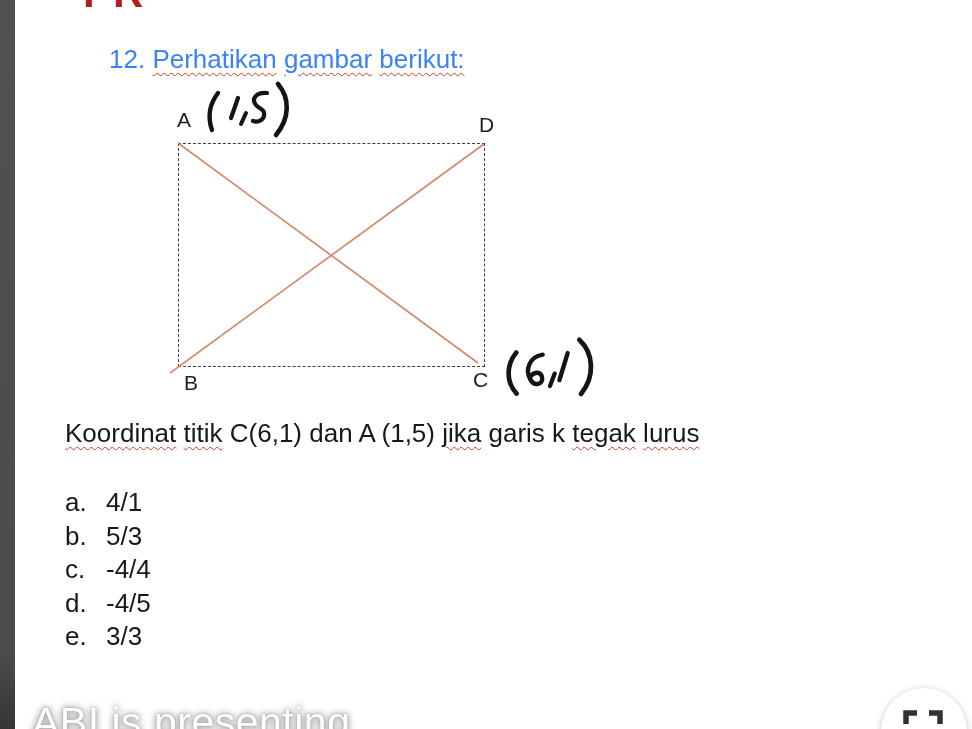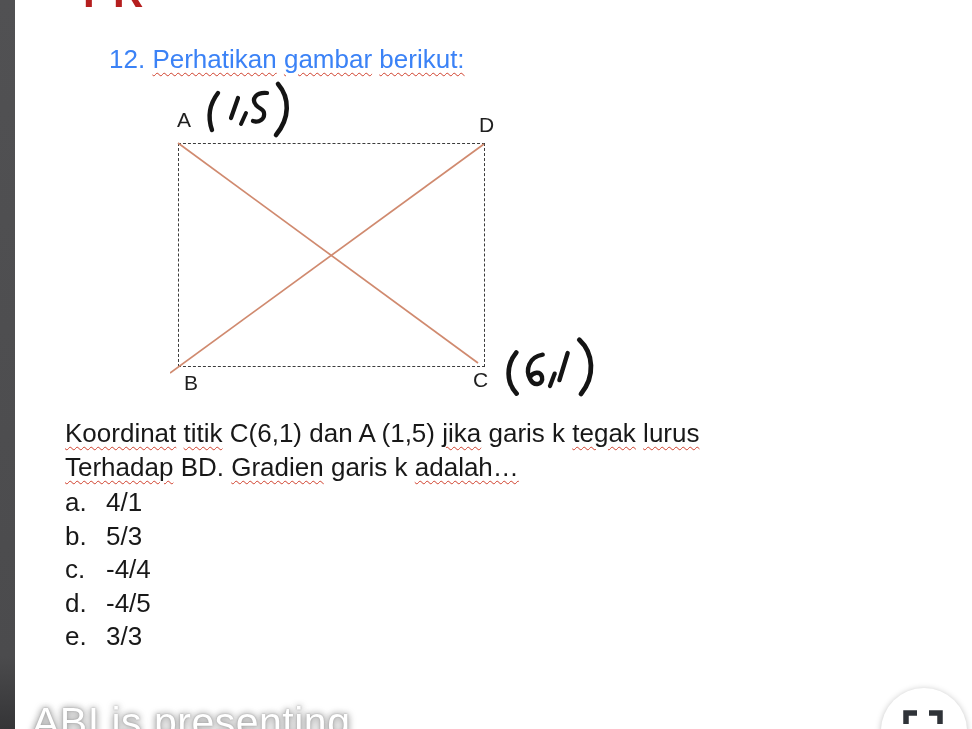--- a/index.html
+++ b/index.html
@@ -47,20 +47,21 @@
   .label-c{left:473px;top:368px;}
   .hand{position:absolute;}
   .hand path{fill:none;stroke:#141414;stroke-linecap:round;stroke-linejoin:round;}
   .hand-a{left:196px;top:80px;}
   .hand-c{left:494px;top:332px;transform:rotate(-6deg);}
   
   .q-body{
     position:absolute;left:65px;top:416px;
     font-size:26px;line-height:34px;color:#181818;
     white-space:nowrap;
+    text-align:center;
   }
   .options{
     position:absolute;left:65px;top:486px;
     font-size:26px;line-height:33.5px;color:#181818;
   }
   .option-row{display:flex;}
   .option-letter{width:41px;}
   
   .presenter{
     position:absolute;left:32px;top:699px;
@@ -112,21 +113,20 @@
     <path d="M 24,17 C 12,29 11,46 20,58" stroke-width="4.6"></path>
     <path d="M 50,22 C 36,23 31,35 35,45 C 38,53 48,52 47,44 C 46,38 39,38 35,43" stroke-width="4.4"></path>
     <path d="M 60,42 L 54,54" stroke-width="4.2"></path>
     <path d="M 75,23 L 64,49" stroke-width="4.4"></path>
     <path d="M 88,11 C 101,26 100,49 84,65" stroke-width="4.8"></path>
   </svg>
 </div>
 
 <div class="q-body">
   <div><span class="sq">Koordinat</span><span> </span><span class="sq">titik</span><span> C(6,1) dan A (1,5) </span><span class="sq">jika</span><span> garis k </span><span class="sq">tegak</span><span> </span><span class="sq">lurus</span></div>
-  <div><span class="sq">Terhadap</span><span> BD. </span><span class="sq">Gradien</span><span> garis k </span><span class="sq">adalah…</span></div>
 </div>
 
 <div class="options">
   <div class="option-row">
     <span class="option-letter">a.</span>
     <span>4/1</span>
   </div>
   <div class="option-row">
     <span class="option-letter">b.</span>
     <span>5/3</span>

